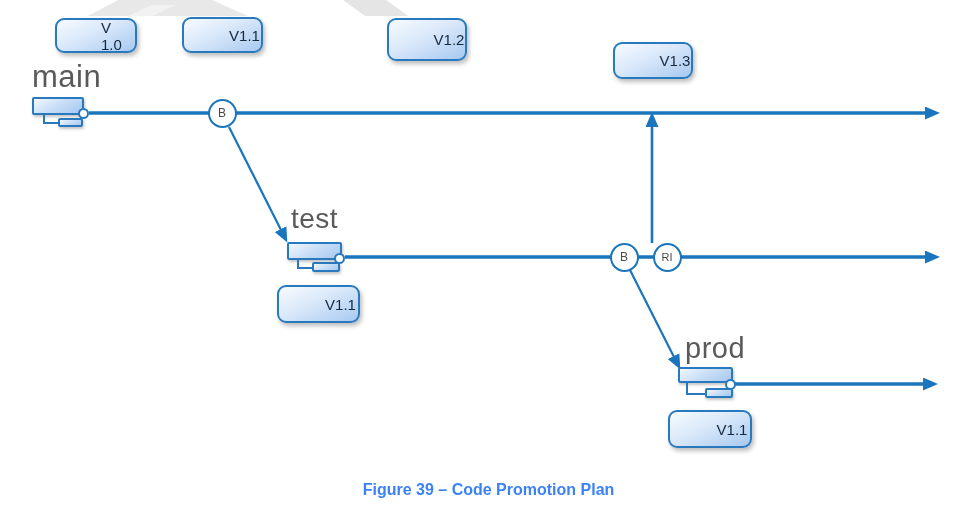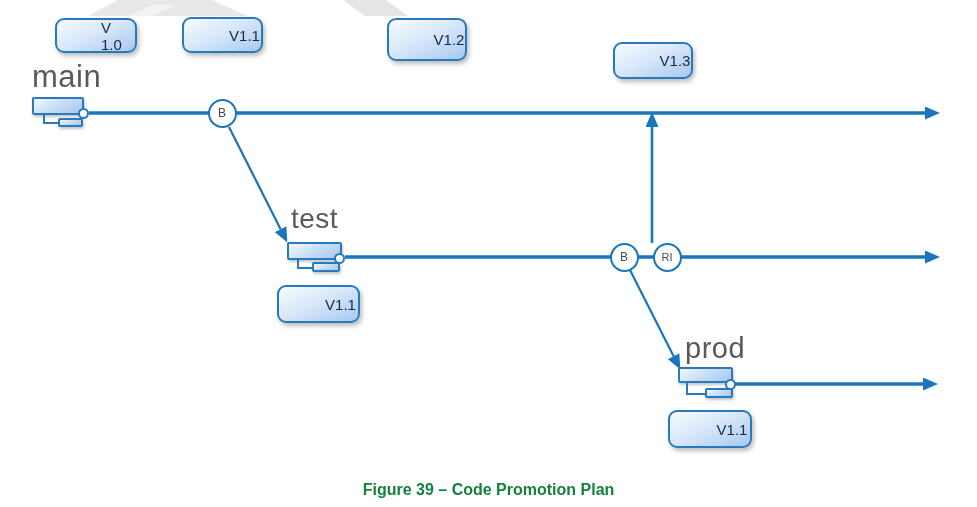--- a/index.html
+++ b/index.html
@@ -38,21 +38,21 @@
     box-shadow:1px 2px 3px rgba(110,110,110,.4);
   }
   .icon-conn{position:absolute;border-left:2px solid #2979BF;border-bottom:2px solid #2979BF;}
   .icon-circle{
     position:absolute;z-index:5;width:11px;height:11px;border-radius:50%;
     background:#fff;border:2px solid #2979BF;box-sizing:border-box;
   }
 
   .caption{
     position:absolute;left:0;top:481px;width:100%;z-index:3;
-    text-align:center;font-size:16px;font-weight:bold;color:#15803d;
+    text-align:center;font-size:16px;font-weight:bold;color:#3b82f6;
   }
 </style>
 </head>
 <body>
 
 <div id="page">
 
   <svg class="watermark" width="977" height="30" viewBox="0 0 977 30">
     <polygon points="88,16 118,0 212,0 248,16" fill="#E8E8E8"></polygon>
     <polygon points="128,16 152,5 176,5 152,16" fill="#F2F2F2"></polygon>

